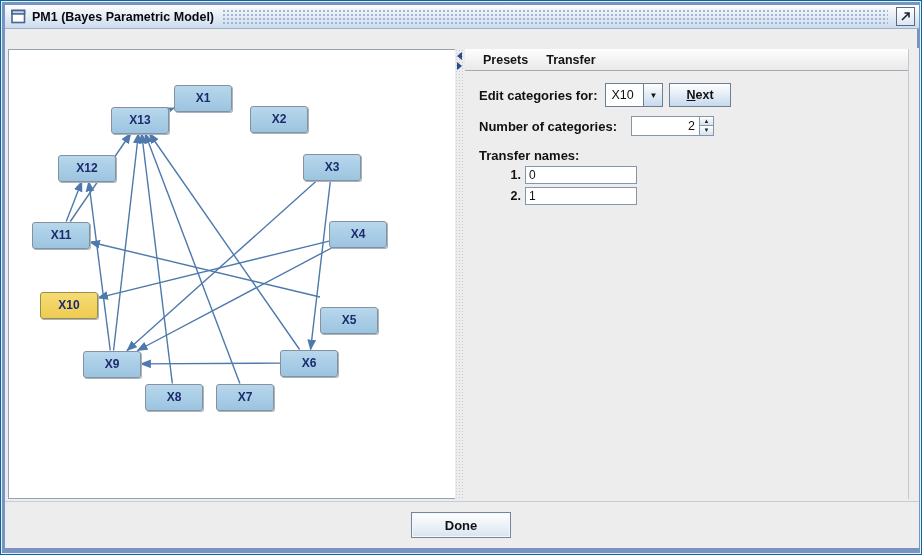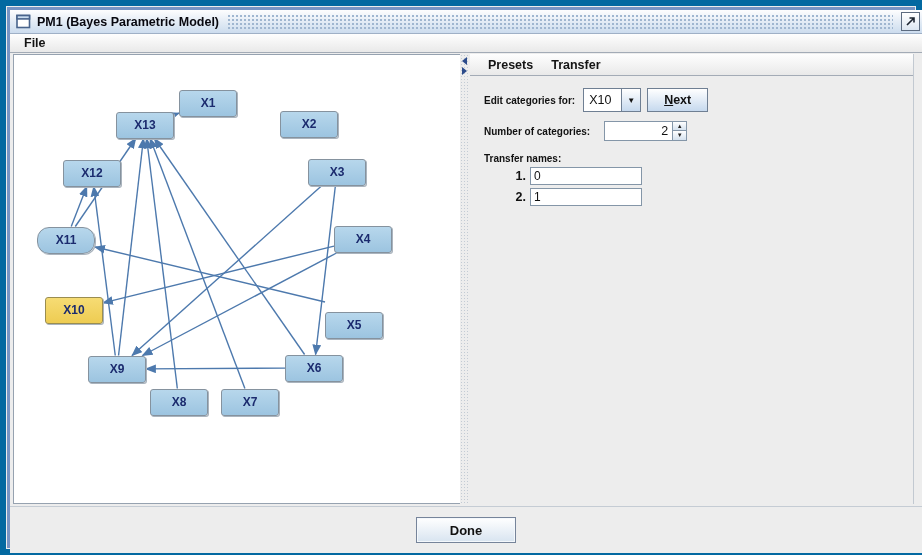--- a/index.html
+++ b/index.html
@@ -1,17 +1,17 @@
 <!DOCTYPE html>
 <html><head>
 <meta charset="utf-8">
 <style>
   * { margin:0; padding:0; box-sizing:border-box; }
   body { font-family:"Liberation Sans", sans-serif; background:#d0d0d0; }
-  .window { position:relative; width:922px; height:555px; border:6px solid #0369a1; background:#ededed; }
+  .window { position:relative; width:922px; height:555px; border:1px solid #0369a1; background:#ededed; }
   .frame-inner { position:absolute; inset:1px; border:3px solid #7794c4; border-bottom-width:5px; background:#ededed; }
 
   
   .titlebar { position:absolute; left:4px; top:4px; width:914px; height:24px;
     background:linear-gradient(#fdfdfe, #dfe9f4 60%, #ccdcee);
     display:flex; align-items:center; padding:0 4px 0 6px; border-bottom:1px solid #9fb0c6; }
   .title-text { font-weight:bold; font-size:12.5px; color:#08080f; margin-left:6px; white-space:nowrap; }
   .title-dots { flex:1; height:16px; margin:0 8px;
     background-image:radial-gradient(circle, #9fb6d0 0.9px, transparent 1px);
     background-size:4px 4px; }
@@ -42,21 +42,21 @@
   .split-arrow { position:absolute; left:2px; width:0; height:0; cursor:pointer; }
   .split-arrow.left { top:3px; border-top:4px solid transparent; border-bottom:4px solid transparent; border-right:5px solid #2a4a8a; }
   .split-arrow.right { top:13px; border-top:4px solid transparent; border-bottom:4px solid transparent; border-left:5px solid #2a4a8a; }
 
   
   .right-panel { position:absolute; left:460px; top:1px; width:444px; height:450px; background:#ededed; border-right:1px solid #c2c9d1; }
   .rp-menubar { height:22px; background:linear-gradient(#fefefe,#e9e9e9); border-bottom:1px solid #a3abb6;
     display:flex; align-items:center; padding-left:12px;gap:6px; }
   .rp-body { padding:12px 0 0 14px; }
   .frow { display:flex; align-items:center; }
-  .flabel { font-weight:bold; font-size:10px; color:#111; }
+  .flabel { font-weight:bold; font-size:13px; color:#111; }
   .combo { display:flex; margin-left:8px; height:24px; }
   .combo-field { width:38px; height:24px; background:#fff; border:1px solid #6f7f93; border-right:none;
     display:flex; align-items:center; padding-left:5px; font-size:12.5px; color:#111; cursor:pointer; }
   .combo-btn { width:20px; height:24px; background:linear-gradient(#ffffff,#c6d9ee); border:1px solid #6f7f93;
     display:flex; align-items:center; justify-content:center; font-size:8px; color:#111; cursor:pointer; }
   .btn { height:24px; margin-left:6px; padding:0 16px; background:linear-gradient(#ffffff,#c6d9ee);
     border:1px solid #6f7f93; font-weight:bold; font-size:12.5px; color:#111; cursor:pointer; }
   .row2 { margin-top:9px; }
   .spinner { display:flex; margin-left:14px; height:20px; }
   .spinner input { width:68px; height:20px; border:1px solid #8496a8; border-right:none; background:#fff;
@@ -92,23 +92,20 @@
     </svg>
     <span class="title-text">PM1 (Bayes Parametric Model)</span>
     <span class="title-dots"></span>
     <span class="max-btn">
       <svg width="11" height="11" viewBox="0 0 11 11">
         <path d="M2 9 L8.5 2.5 M4.5 2 H9 V6.5" stroke="#1c2430" stroke-width="1.6" fill="none"></path>
       </svg>
     </span>
   </div>
 
-  <div class="menubar">
-    <span class="menu-item">File</span>
-  </div>
 
   <div class="content">
 
     <div class="graph-panel">
       <div class="graph-canvas">
           <svg width="446" height="450">
             <defs>
               <marker id="ah" viewBox="0 0 10 8" refX="9" refY="4" markerWidth="11" markerHeight="9" orient="auto" markerUnits="userSpaceOnUse">
                 <path d="M0,0L10,4L0,8Z" fill="#4d79ad"></path>
               </marker>
@@ -122,30 +119,30 @@
             <line x1="230.8826714801444" y1="333.5" x2="136.1173285198556" y2="83.5" stroke="#4d79ad" stroke-width="1.4" marker-end="url(#ah)"></line>
             <line x1="290.6111111111111" y1="299.5" x2="140.38888888888889" y2="83.5" stroke="#4d79ad" stroke-width="1.4" marker-end="url(#ah)"></line>
             <line x1="271" y1="313.1472081218274" x2="132" y2="313.8527918781726" stroke="#4d79ad" stroke-width="1.4" marker-end="url(#ah)"></line>
             <line x1="321.4158163265306" y1="130.5" x2="301.5841836734694" y2="299.5" stroke="#4d79ad" stroke-width="1.4" marker-end="url(#ah)"></line>
             <line x1="307.9238578680203" y1="130.5" x2="118.0761421319797" y2="300.5" stroke="#4d79ad" stroke-width="1.4" marker-end="url(#ah)"></line>
             <line x1="320" y1="191.12456747404843" x2="89" y2="247.87543252595157" stroke="#4d79ad" stroke-width="1.4" marker-end="url(#ah)"></line>
             <line x1="323.45384615384614" y1="197.5" x2="128.54615384615386" y2="300.5" stroke="#4d79ad" stroke-width="1.4" marker-end="url(#ah)"></line>
             <line x1="311" y1="247.05208333333334" x2="81" y2="191.94791666666666" stroke="#4d79ad" stroke-width="1.4" marker-end="url(#ah)"></line>
           </svg>
           <div class="gnode" style="left: 165px; top: 34.5px;">X1</div>
-          <div class="gnode" style="left: 241px; top: 55.5px; margin-left: 25px;">X2</div>
+          <div class="gnode" style="left: 241px; top: 55.5px;">X2</div>
           <div class="gnode" style="left: 294px; top: 103.5px; text-align: center;">X3</div>
           <div class="gnode" style="left: 320px; top: 170.5px;">X4</div>
           <div class="gnode" style="left: 311px; top: 240.5px; margin-top: 16px;">X5</div>
           <div class="gnode" style="left: 271px; top: 299.5px;">X6</div>
           <div class="gnode" style="left: 207px; top: 333.5px;">X7</div>
           <div class="gnode" style="left: 136px; top: 333.5px;">X8</div>
           <div class="gnode" style="left: 74px; top: 300.5px;">X9</div>
           <div class="gnode sel" style="left: 31px; top: 241.5px;">X10</div>
-          <div class="gnode" style="left: 23px; top: 171.5px; border-radius: 12px;">X11</div>
+          <div class="gnode" style="left: 23px; top: 171.5px;">X11</div>
           <div class="gnode" style="left: 49px; top: 104.5px;">X12</div>
           <div class="gnode" style="left: 102px; top: 56.5px;">X13</div>
         </div>
     </div>
 
     <div class="vsplitter">
       <span class="split-arrow left"></span>
       <span class="split-arrow right"></span>
     </div>
 

